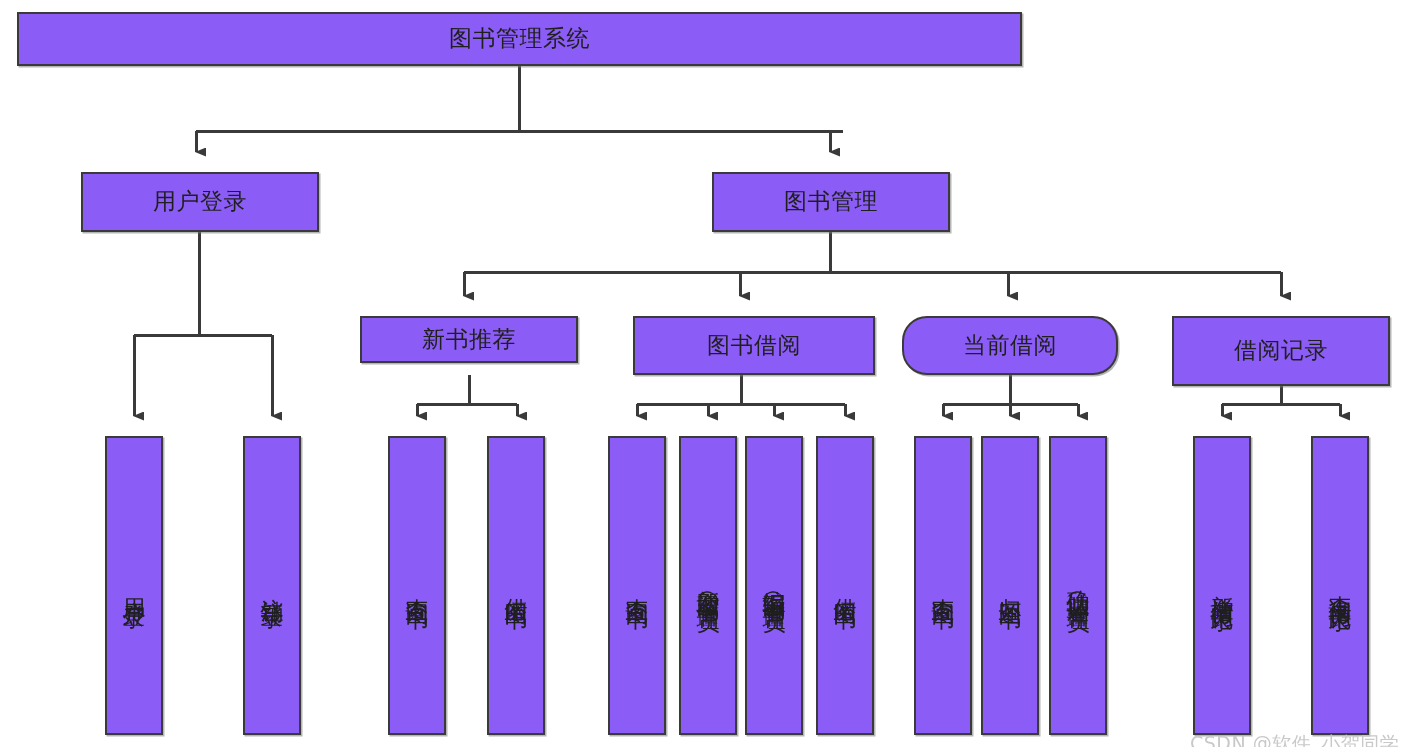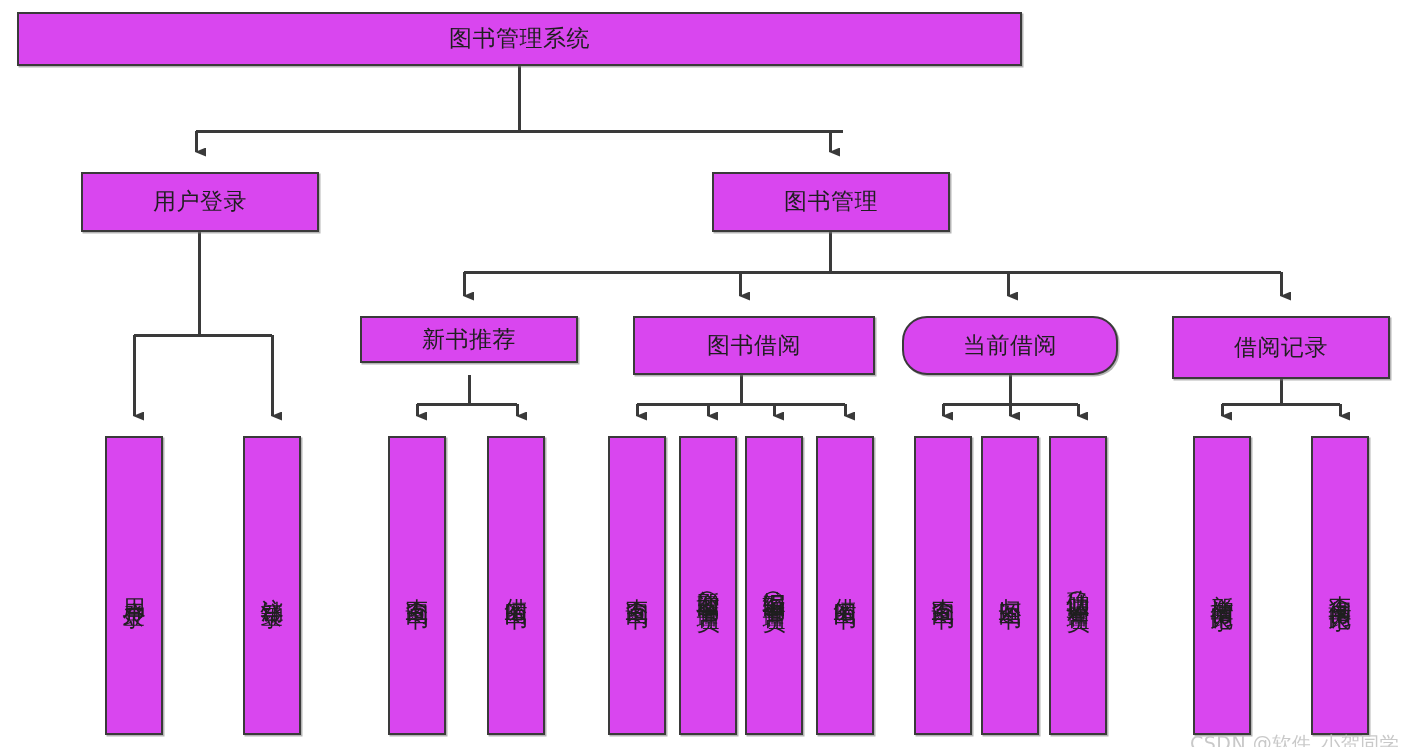--- a/index.html
+++ b/index.html
@@ -23,21 +23,21 @@
     position: absolute;
     left: 0;
     top: 0;
     width: 1405px;
     height: 747px;
   }
   .node-box {
     position: absolute;
     box-sizing: border-box;
     border: 2.5px solid #3a3a3a;
-    background: #d946ef;
+    background: #8b5cf6;
     display: flex;
     align-items: center;
     justify-content: center;
     box-shadow: 1.5px 1.5px 0 rgba(120,120,120,0.55);
   }
   .node-label {
     color: #1f1f1f;
     line-height: 1.12;
     white-space: nowrap;
     letter-spacing: 0.5px;
@@ -138,21 +138,21 @@
   </div>
 
   <div class="node-box h-node" style="left:633px; top:316px; width:242px; height:59px;">
     <span class="node-label">图书借阅</span>
   </div>
 
   <div class="node-box h-node" style="left:902px; top:316px; width:216px; height:59px;border-radius:25px;">
     <span class="node-label">当前借阅</span>
   </div>
 
-  <div class="node-box h-node" style="left:1172px; top:316px; width:218px; height:63px;">
+  <div class="node-box h-node" style="left:1172px; top:316px; width:218px; height:70px;">
     <span class="node-label">借阅记录</span>
   </div>
 
   <div class="node-box v-node" style="left:105px; top:436px; width:58px; height:299px;">
     <span class="node-label">用户登录</span>
   </div>
 
   <div class="node-box v-node" style="left:243px; top:436px; width:58px; height:299px;">
     <span class="node-label">注销登录</span>
   </div>

